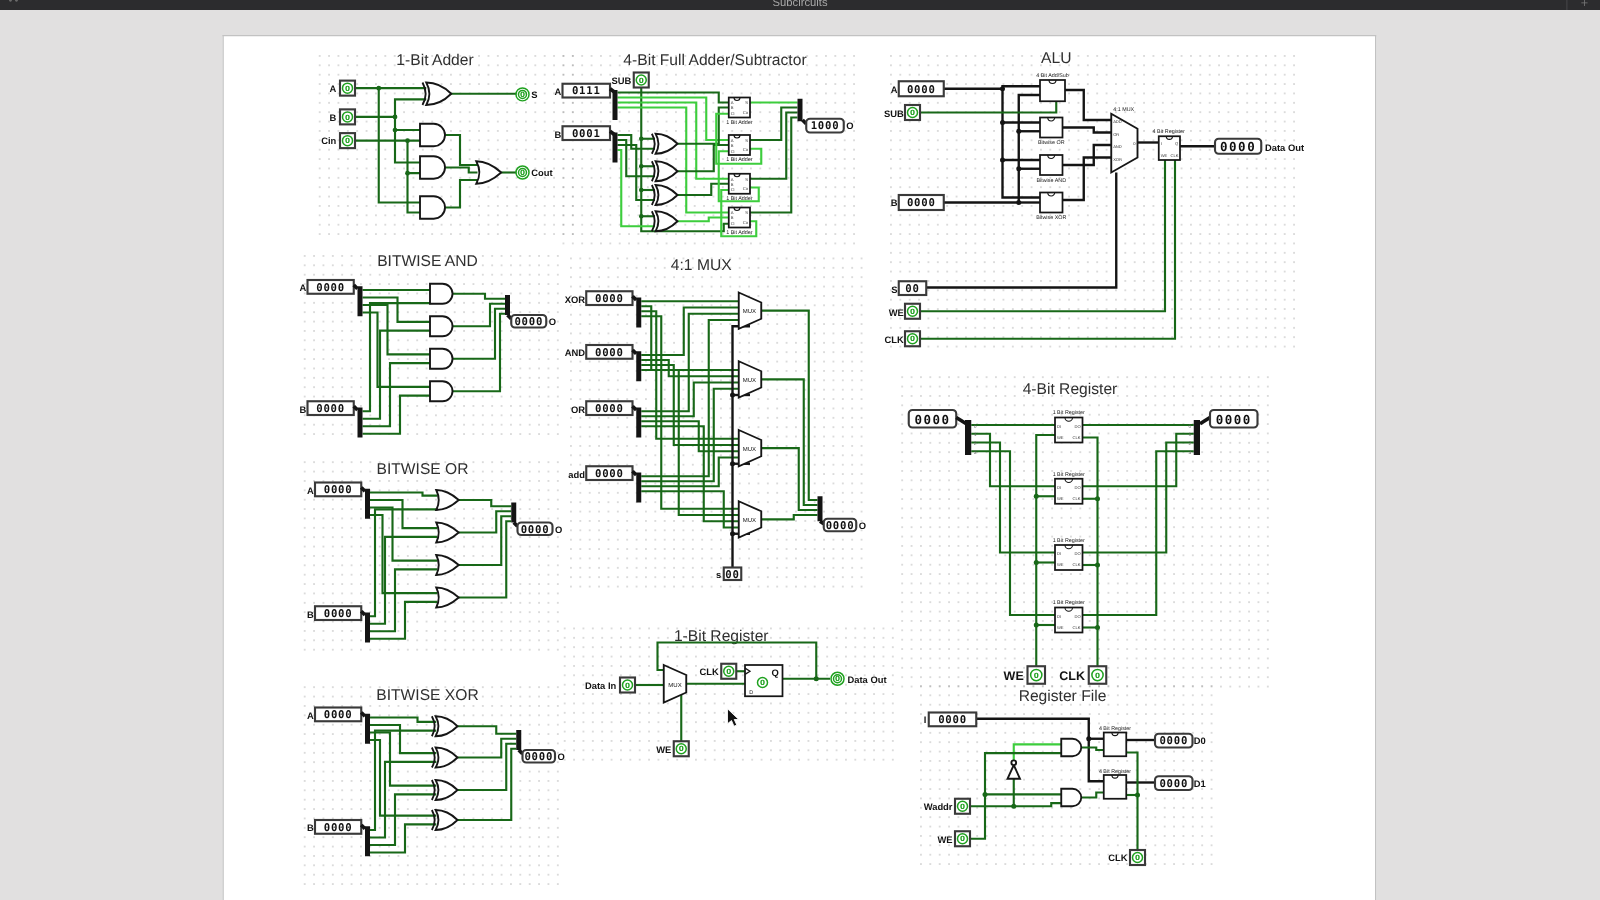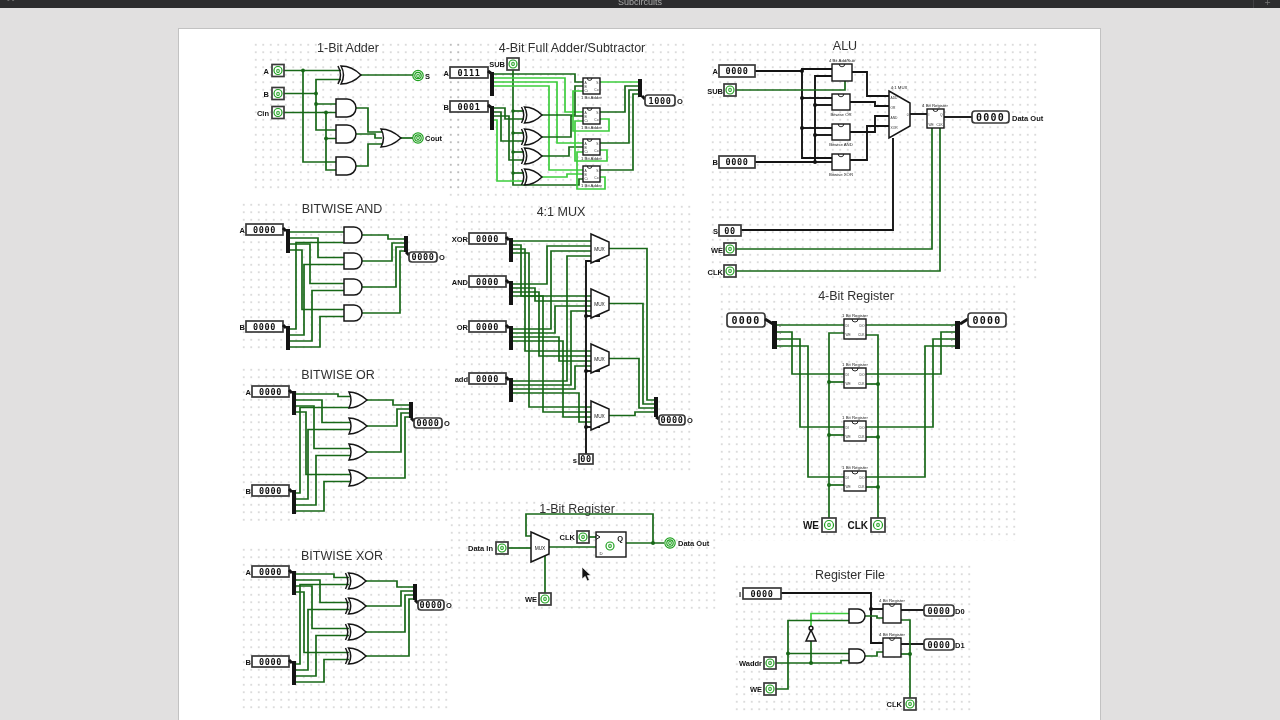--- a/index.html
+++ b/index.html
@@ -613,21 +613,21 @@
               <circle class="or" cx="224" cy="46" r="3.2"></circle>
             <text class="gv" x="224" y="48.2">0</text>
             <text class="lbl" x="232" y="49">Data Out</text>
             </g>
           <g transform="translate(136,70)">
             <path d="M0,0 L0,12 L3.2,9.4 L5.2,14 L7.4,13 L5.4,8.6 L9,8.6 Z" fill="#111" stroke="#fff" stroke-width="0.7"></path>
             </g>
         </svg>
       </div>
 
-      <div class="c" style="left:537px;top:252px;width:300px;height:260px;text-align:center;">
+      <div class="c" style="left:537px;top:267px;width:300px;height:260px;text-align:center;">
         <svg width="300" height="260" viewBox="0 0 300 260">
           <text class="t" x="140" y="19">4-Bit Register</text>
           <g>
             <path class="w" d="M61,44 H128"></path>
             <path class="w" d="M61,51 H76 V93 H128"></path>
             <path class="w" d="M61,58 H84 V146 H128"></path>
             <path class="w" d="M61,65 H92 V196 H128"></path>
             <path class="w" d="M150,44 H239"></path>
             <path class="w" d="M150,93 H225 V51 H239"></path>
             <path class="w" d="M150,146 H217 V58 H239"></path>
@@ -770,21 +770,21 @@
               <path class="cn" d="M177,56 L180,59"></path>
             </g>
           <g>
             <rect class="ib" x="180" y="56" width="26" height="10" rx="3"></rect>
             <text class="val" x="193" y="64">0000</text>
             <text class="lbl" x="208" y="64">O</text>
             </g>
         </svg>
       </div>
 
-      <div class="c" style="left:552px;top:532px;width:240px;height:150px;text-decoration:underline;">
+      <div class="c" style="left:552px;top:514px;width:240px;height:150px;text-decoration:underline;">
         <svg width="240" height="150" viewBox="0 0 240 150">
           <text class="t" x="119" y="18">Register File</text>
           <g>
             <path class="wb" d="M50,32 H140 V82 H152"></path>
               <path class="wb" d="M140,48 H152"></path>
               <circle class="db" cx="140" cy="48" r="2"></circle>
             <path class="w" d="M45,102 H110 V99.5 H118"></path>
               <circle class="d" cx="80" cy="102" r="2"></circle>
             <path class="w" d="M80,102 V80"></path>
             <path class="wh" d="M80,65.4 V52.5 H118"></path>

